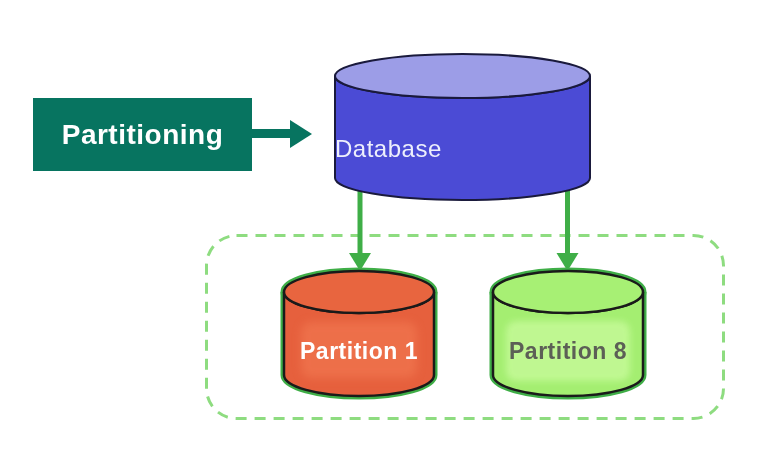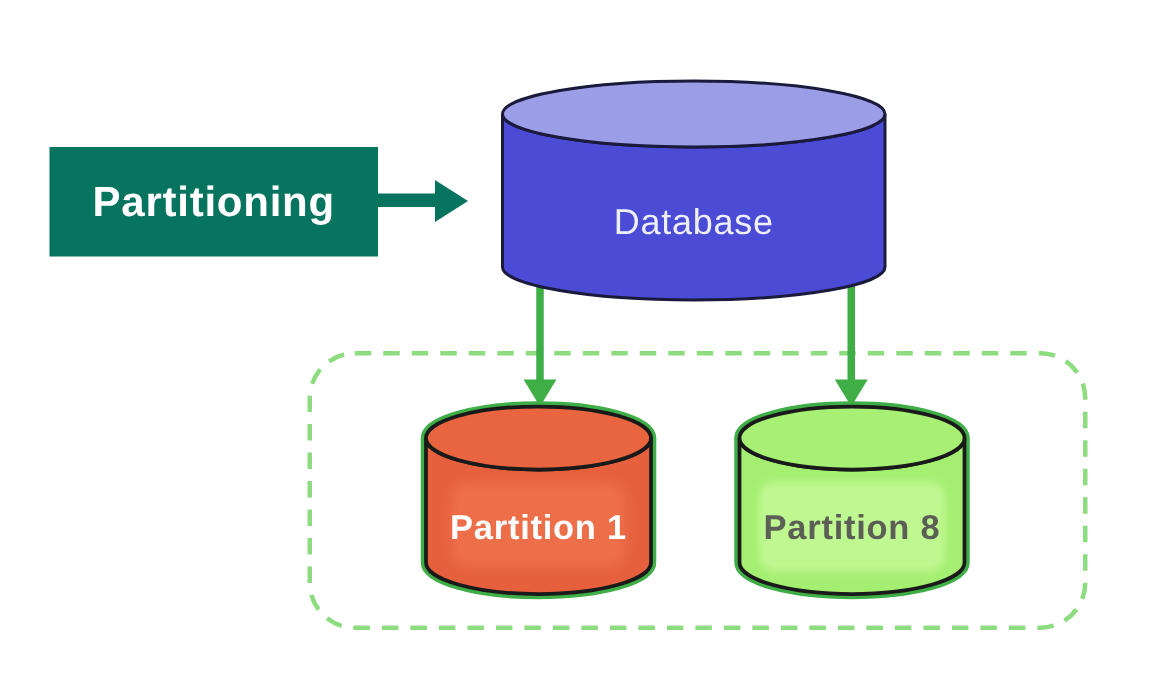--- a/index.html
+++ b/index.html
@@ -48,21 +48,21 @@
     justify-content: center;
     color: var(--c-box_text);
     font-size: 28px;
     font-weight: 700;
     letter-spacing: 0.5px;
   }
   .db-label {
     position: absolute;
     left: 335px; top: 119px;
     width: 255px;
-    text-align: center;
+    text-align: left;
     color: var(--c-db_text);
     font-size: 24px;
     font-weight: 400;
     letter-spacing: 0.5px;
   }
   .p-label {
     position: absolute;
     top: 322px;
     width: 150px;
     text-align: center;

